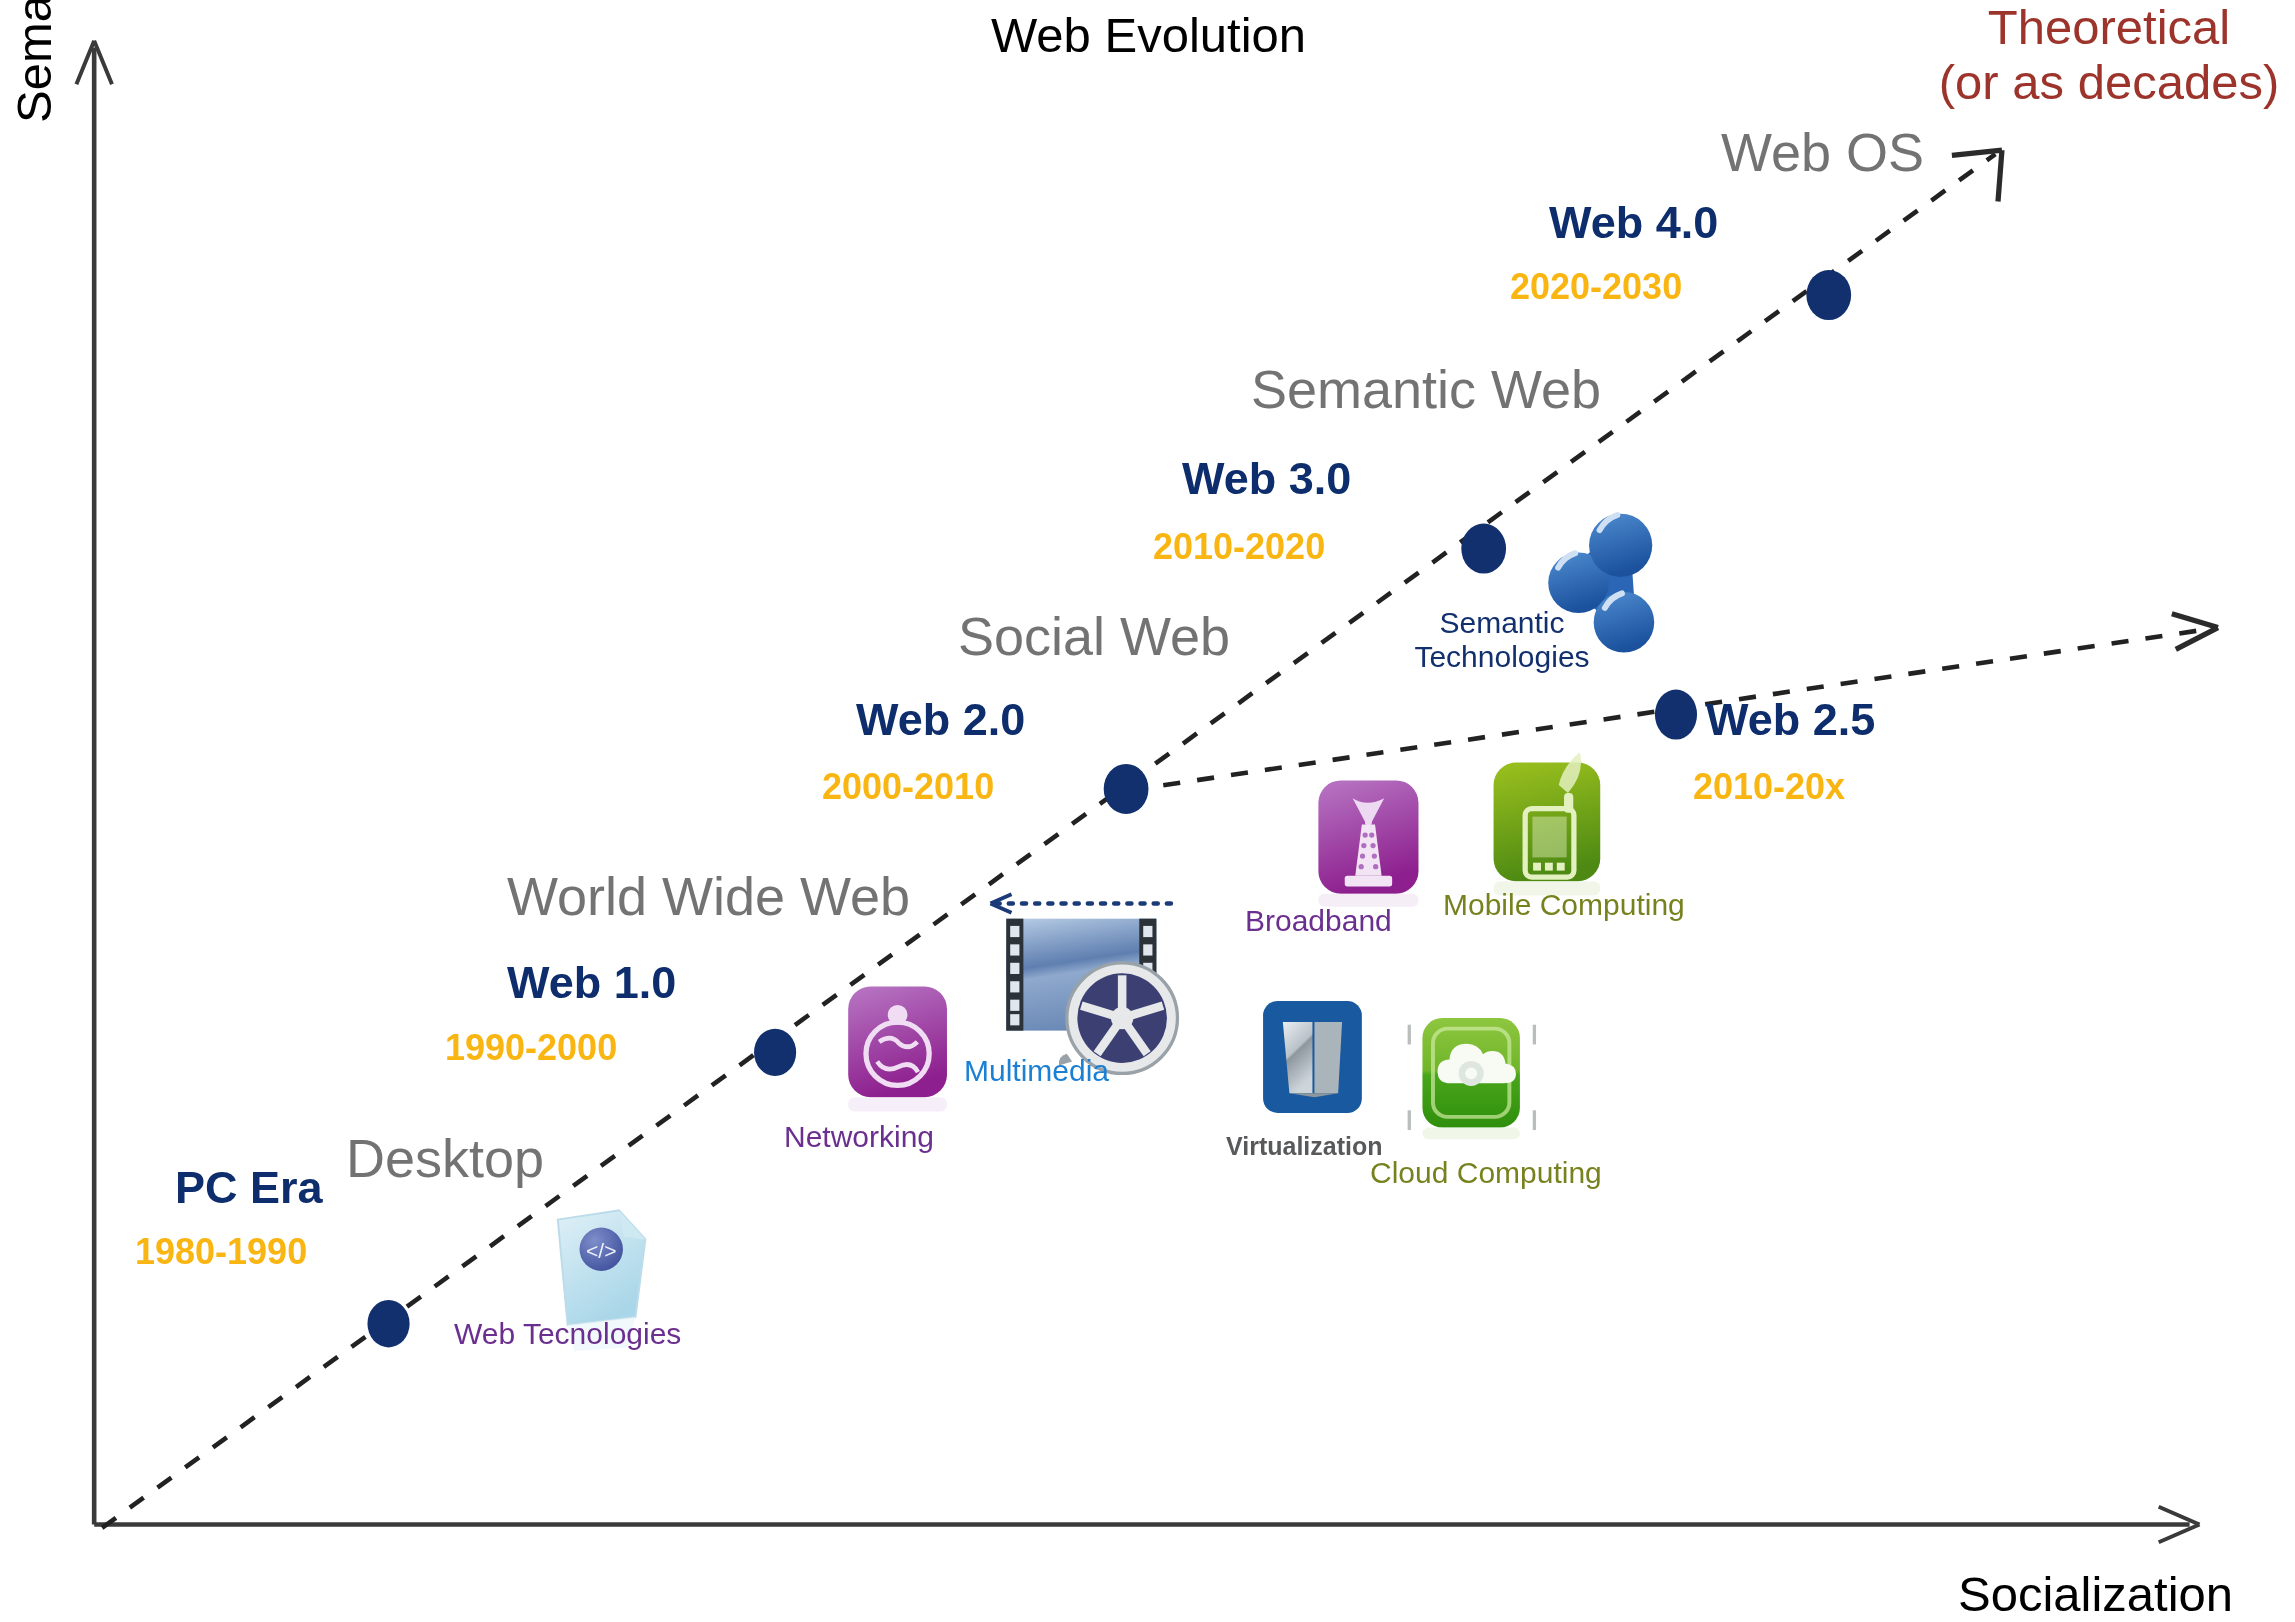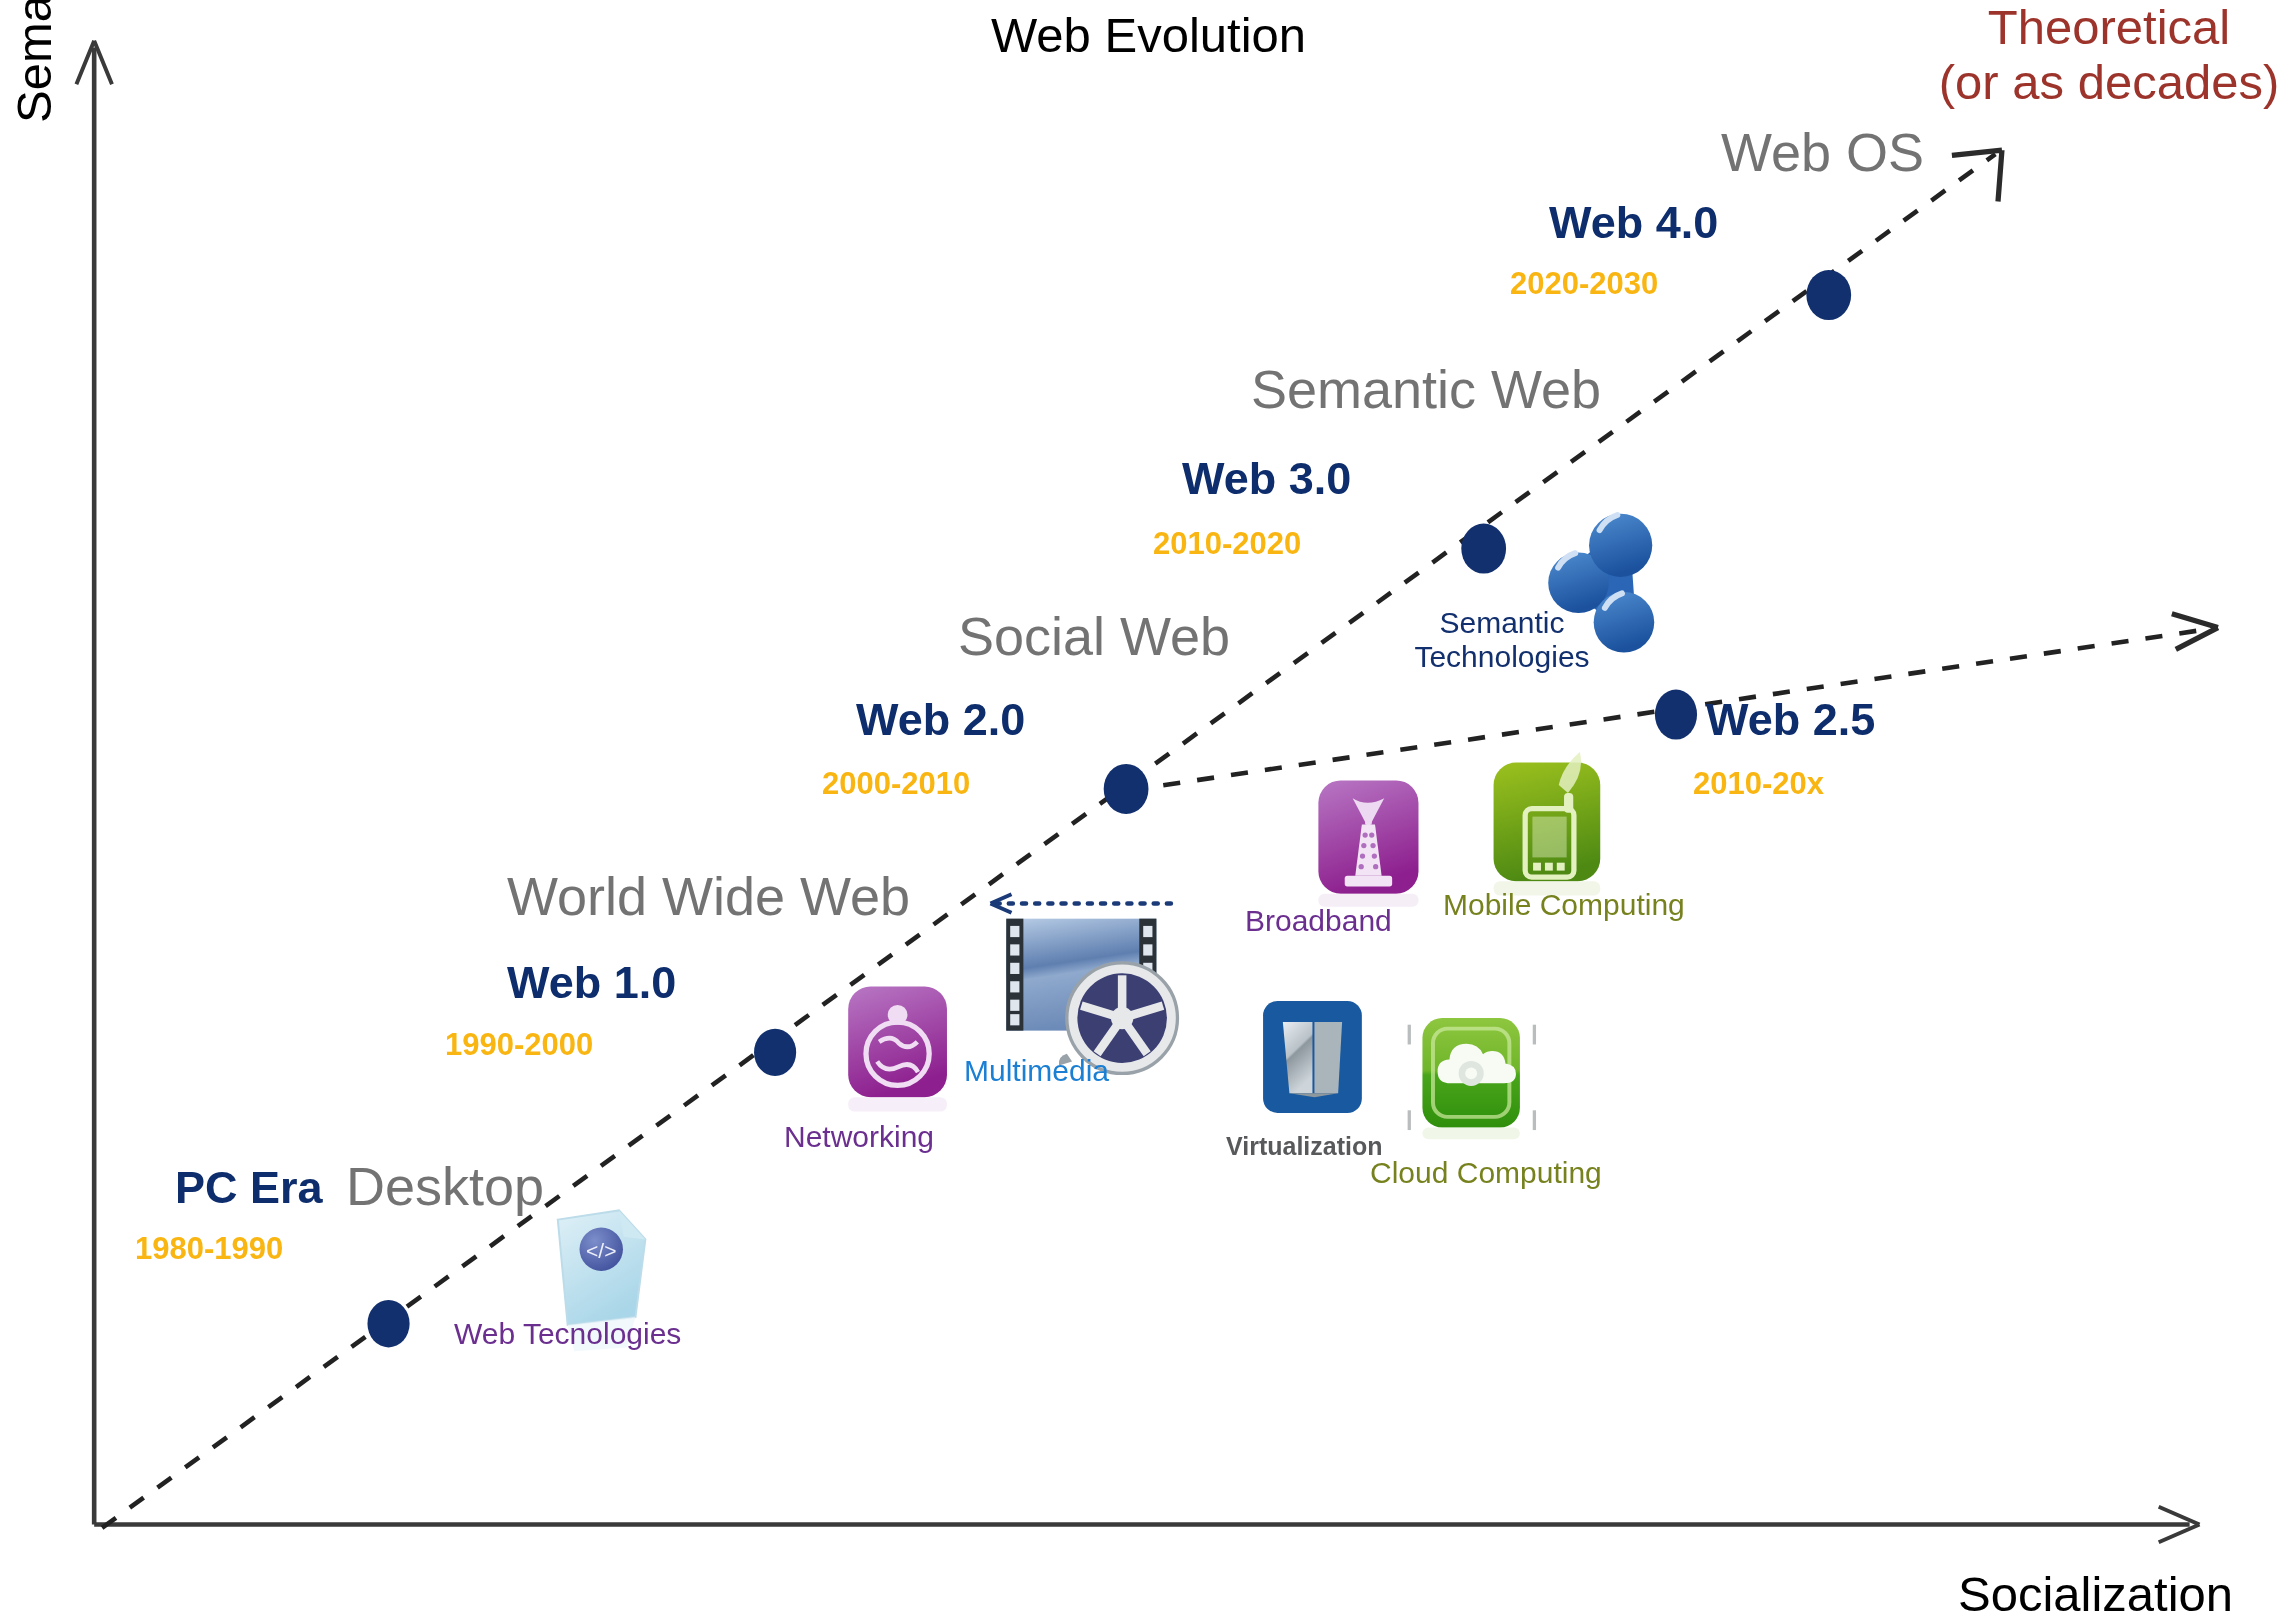--- a/index.html
+++ b/index.html
@@ -4,21 +4,21 @@
 <style>
   html,body{margin:0;padding:0;background:#ffffff;}
   body{font-family:"Liberation Sans",sans-serif;}
   #stage{position:relative;width:2295px;height:1622px;background:#fff;overflow:hidden;}
   #svgroot{position:absolute;left:0;top:0;width:2295px;height:1622px;}
   .abs{position:absolute;white-space:nowrap;line-height:1.12;}
   .ttl{font-size:49px;color:#000000;font-weight:400;}
   .axlab{font-size:49px;color:#000000;}
   .yaxlab{transform:rotate(-90deg);transform-origin:left top;}
   .gen{font-size:45px;color:#0d2d6c;font-weight:bold;}
-  .yr{font-size:31px;color:#f9b511;font-weight:bold;}
+  .yr{font-size:36px;color:#f9b511;font-weight:bold;}
   .grn{font-size:54px;color:#737373;}
   .red{font-size:49px;color:#9d342c;text-align:center;}
   .icolab{font-size:30px;}
   .purple{color:#6b2f8f;}
   .blue{color:#1b7fd4;}
   .navy{color:#12306e;}
   .olive{color:#77821f;}
   .grey{color:#58595b;font-weight:bold;font-size:25px;}
   .ctr{text-align:center;}
 </style>
@@ -251,21 +251,21 @@
   <div class="abs yr" style="left:1693px;top:767px;">2010-20x</div>
 
   <div class="abs grn" style="left:958px;top:606px;">Social Web</div>
   <div class="abs gen" style="left:856px;top:695px;">Web 2.0</div>
   <div class="abs yr" style="left:822px;top:767px;">2000-2010</div>
 
   <div class="abs grn" style="left:507px;top:866px;">World Wide Web</div>
   <div class="abs gen" style="left:507px;top:958px;">Web 1.0</div>
   <div class="abs yr" style="left:445px;top:1028px;">1990-2000</div>
 
-  <div class="abs grn" style="left:346px;top:1156px;">Desktop</div>
+  <div class="abs grn" style="left:346px;top:1128px;">Desktop</div>
   <div class="abs gen" style="left:175px;top:1163px;">PC Era</div>
   <div class="abs yr" style="left:135px;top:1232px;">1980-1990</div>
 
   <div class="abs icolab purple" style="left:454px;top:1317px;">Web Tecnologies</div>
 
   <div class="abs icolab purple" style="left:784px;top:1120px;">Networking</div>
 
   <div class="abs icolab blue" style="left:964px;top:1054px;">Multimedia</div>
 
   <div class="abs icolab purple" style="left:1245px;top:904px;">Broadband</div>

